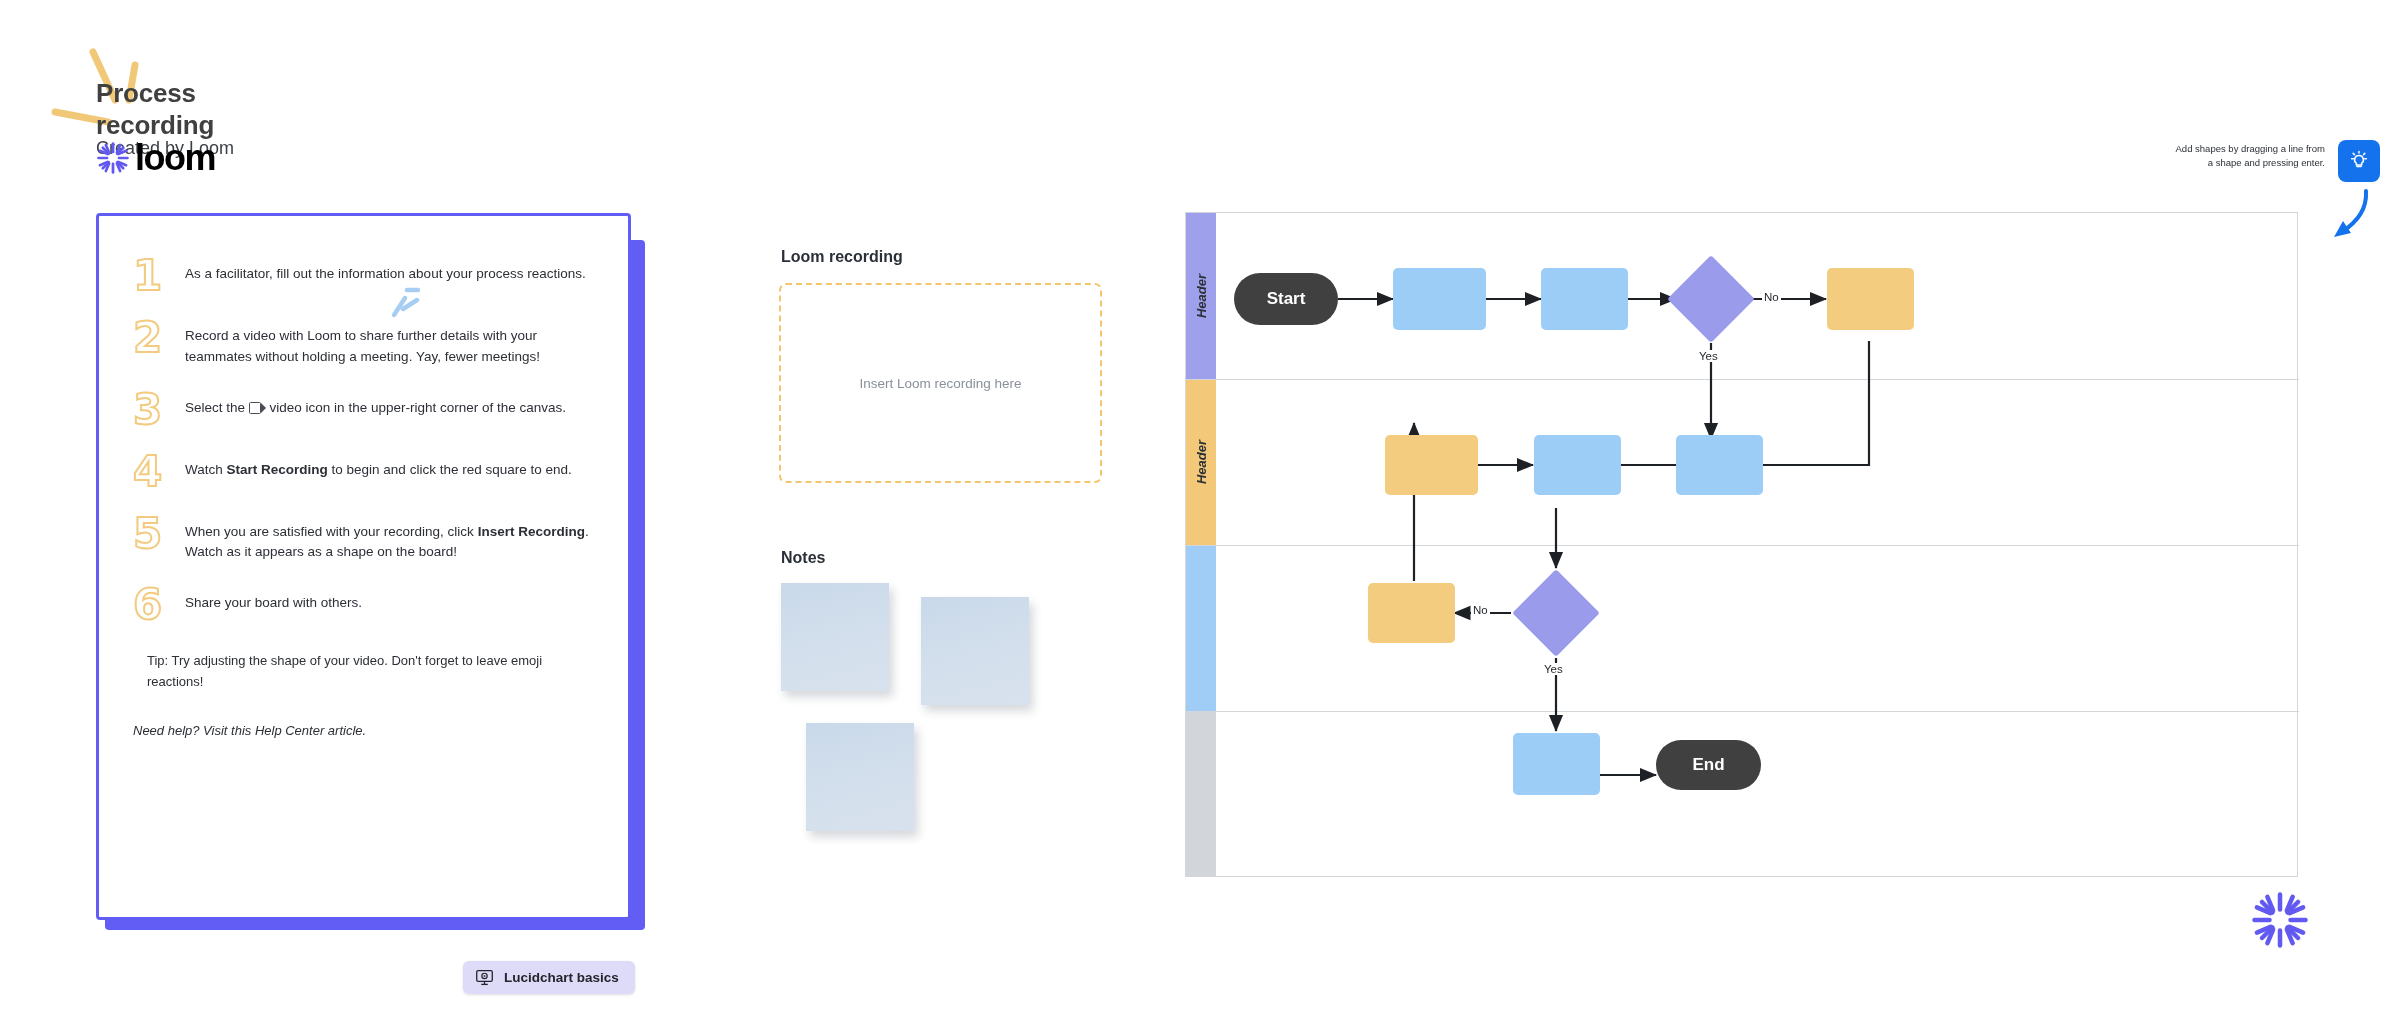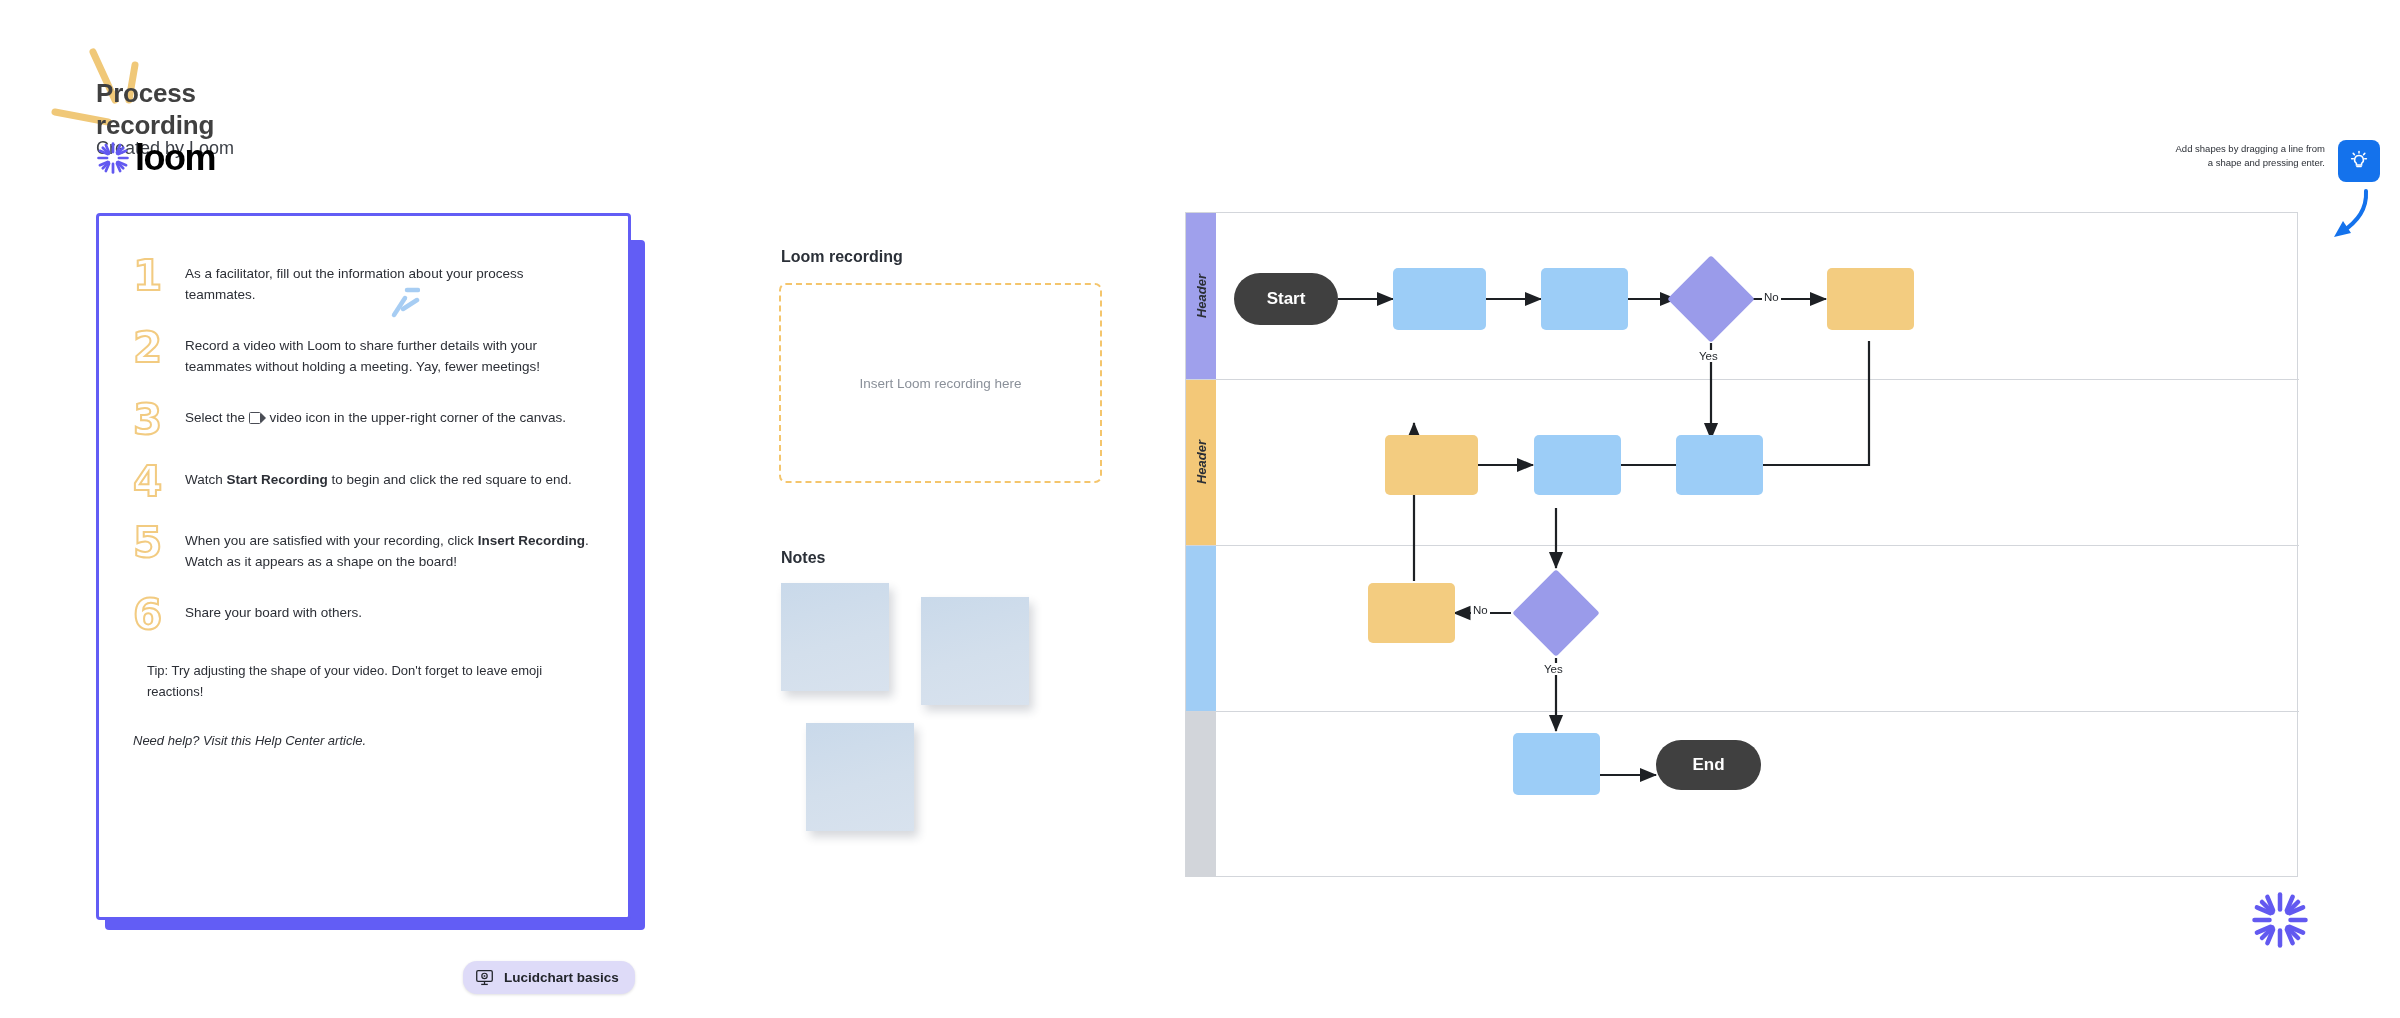--- a/index.html
+++ b/index.html
@@ -157,21 +157,21 @@
   }
   .hint-arrow { position: absolute; left: 2320px; top: 185px; width: 60px; height: 60px; }
 
   
   .loom-mark-br { position: absolute; left: 2250px; top: 890px; width: 60px; height: 60px; }
 
   
   .lc-pill {
     position: absolute; left: 463px; top: 961px;
     height: 33px; padding: 0 16px 0 12px;
-    background: #dedbf8; border-radius: 14px;
+    background: #dedbf8; border-radius: 6px;
     display: flex; align-items: center; gap: 10px;
     box-shadow: 0 1px 3px rgba(0,0,0,0.13);
   }
   .lc-pill-label { font-size: 13.5px; font-weight: bold; color: #22252b; }
 </style>
 </head>
 <body>
 
 <div class="canvas">
 
@@ -209,21 +209,21 @@
       </g>
     </svg>
     <span class="loom-word">loom</span>
   </div>
 
   <div class="instr-shadow"></div>
   <div class="instr-card">
 
     <div class="step-row">
       <div class="step-num">1</div>
-      <div class="step-text">As a facilitator, fill out the information about your process teammates.</div>
+      <div class="step-text">As a facilitator, fill out the information about your process reactions.</div>
     </div>
 
     <div class="step-row">
       <div class="step-num">2</div>
       <div class="step-text">Record a video with Loom to share further details with your teammates without holding a meeting. Yay, fewer meetings!</div>
     </div>
 
     <div class="step-row">
       <div class="step-num">3</div>
       <div class="step-text">

